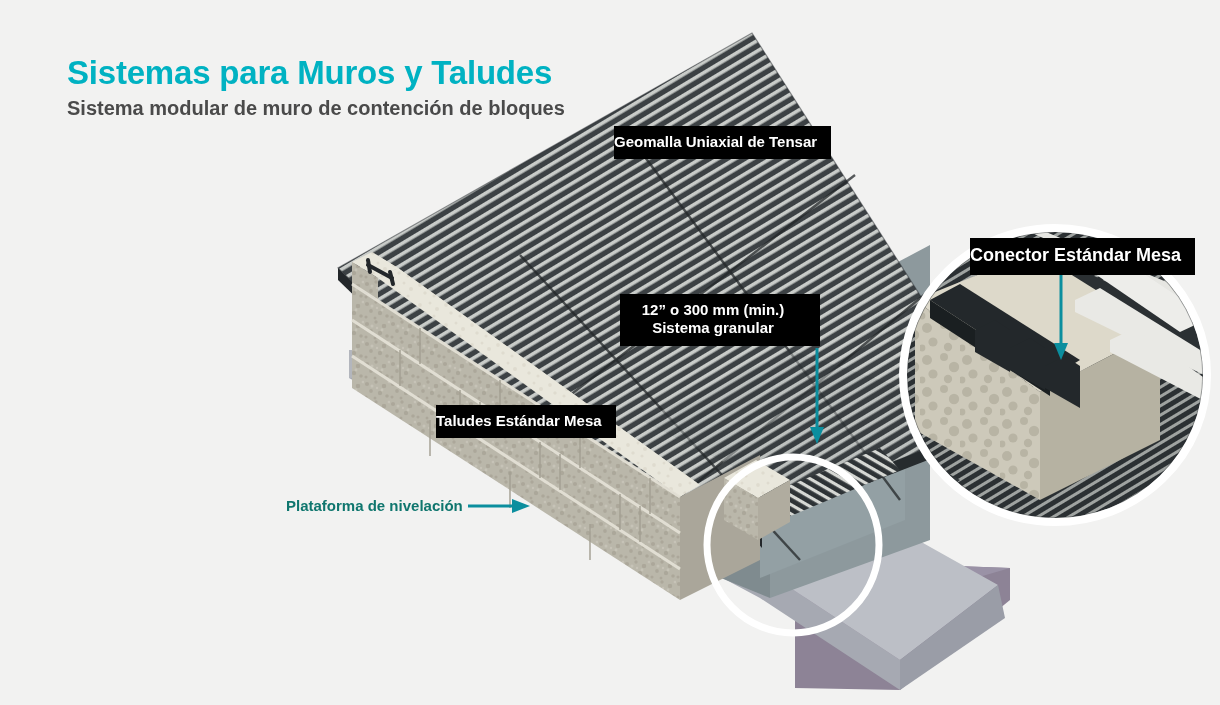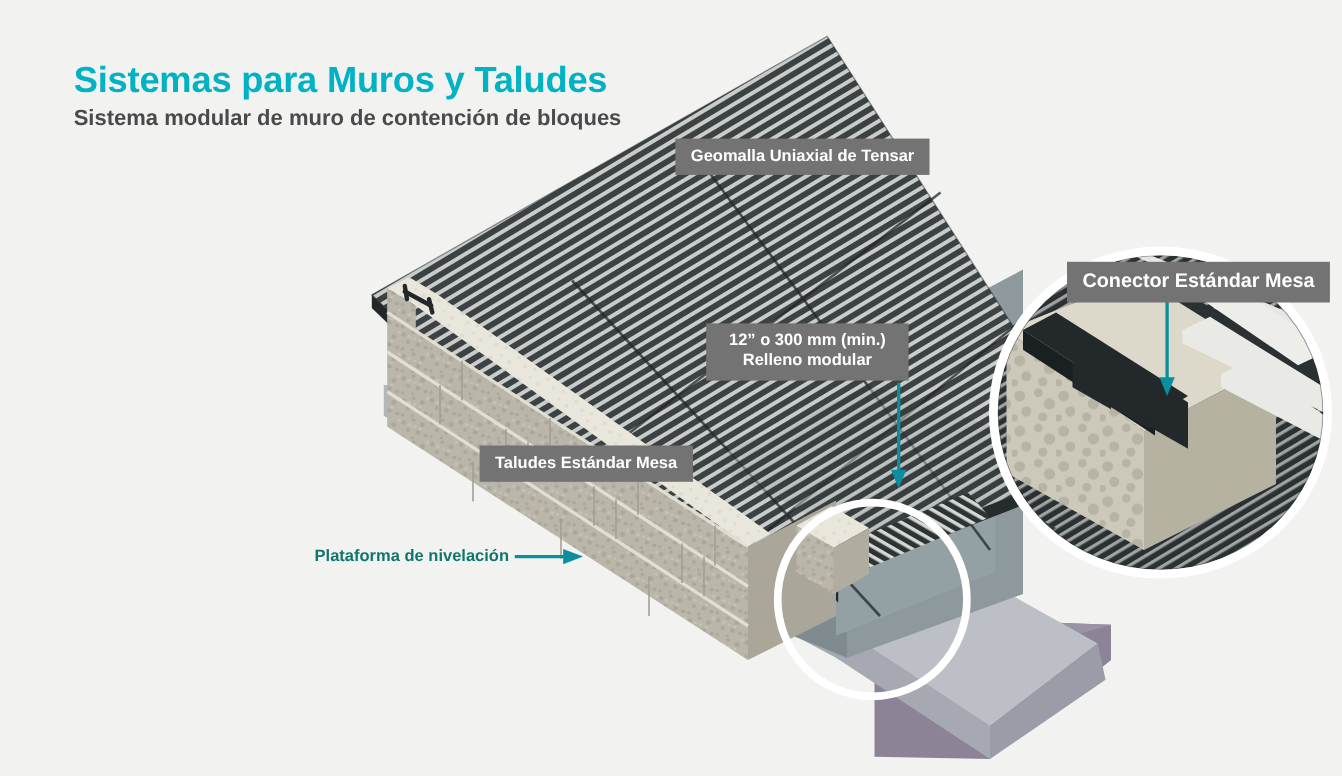--- a/index.html
+++ b/index.html
@@ -19,30 +19,30 @@
     font-size:33px;font-weight:bold;color:#00b2c2;
     letter-spacing:-.2px;line-height:1.06;margin:0;white-space:nowrap;
   }
   .subtitle{
     font-size:20px;color:#4a4a4a;font-weight:700;
     margin:6px 0 0 0;line-height:1.1;white-space:nowrap;
   }
 
   
   .chip{
-    position:absolute;background:#737373;color:#fff;
+    position:absolute;background:#000000;color:#fff;
     font-weight:bold;text-align:center;z-index:35;
     line-height:1.22;white-space:nowrap;
-    padding:7px 14px 8px 14px;box-sizing:border-box;
+    padding:7px 14px 8px 0;box-sizing:border-box;
   }
   .chip.two-line{white-space:normal;}
   .chip span{display:block;}
 
   #chip-geomalla{left:614px;top:126px;font-size:15px;}
-  #chip-relleno{left:642px;top:294px;font-size:15px;width:184px;}
+  #chip-relleno{left:620px;top:294px;font-size:15px;width:200px;}
   #chip-unidad{left:436px;top:405px;font-size:15px;}
   #chip-conector{left:970px;top:238px;font-size:18px;}
 
   
   .leader-label{
     position:absolute;color:#0f766e;font-weight:bold;font-size:15px;
     z-index:35;white-space:nowrap;
   }
   #label-plataforma{left:286px;top:497px;}
 </style>
@@ -280,21 +280,21 @@
 
   <div class="header">
     <h1 class="title">Sistemas para Muros y Taludes</h1>
     <p class="subtitle">Sistema modular de muro de contención de bloques</p>
   </div>
 
   <div class="chip" id="chip-geomalla">Geomalla Uniaxial de Tensar</div>
 
   <div class="chip two-line" id="chip-relleno">
     <span>12” o 300 mm (min.)</span>
-    <span>Relleno modular</span>
+    <span>Sistema granular</span>
   </div>
 
   <div class="chip" id="chip-unidad">Taludes Estándar Mesa</div>
 
   <div class="chip" id="chip-conector">Conector Estándar Mesa</div>
 
   <div class="leader-label" id="label-plataforma">Plataforma de nivelación</div>
 
 </div>
 

